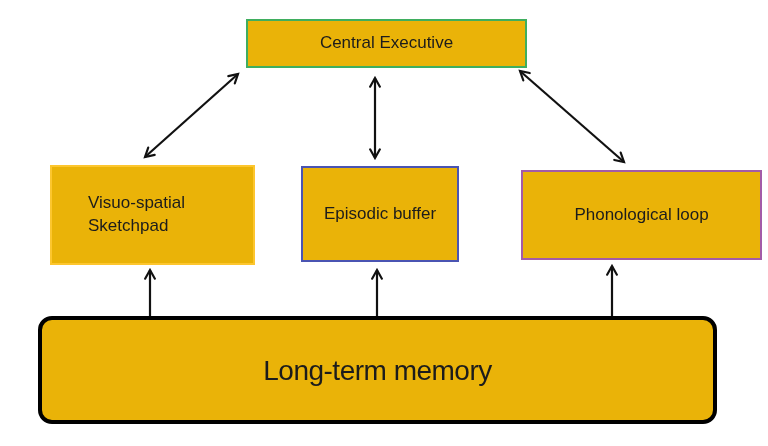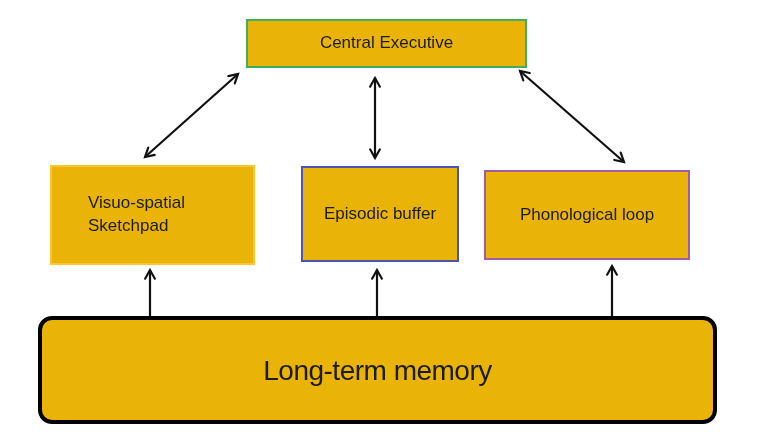--- a/index.html
+++ b/index.html
@@ -38,22 +38,22 @@
     justify-content: flex-start;
     text-align: left;
     padding-left: 36px;
   }
   .node-visuo-spatial .two-line span { display: block; }
   .node-episodic-buffer {
     left: 301px; top: 166px;
     width: 158px; height: 96px;
   }
   .node-phonological-loop {
-    left: 484px; top: 170px;
-    width: 206px; height: 90px;
+    left: 521px; top: 170px;
+    width: 241px; height: 90px;
   }
   .node-long-term-memory {
     left: 38px; top: 316px;
     width: 679px; height: 108px;
     border-width: 4px;
     border-color: #000000;
     border-radius: 14px;
     font-size: 28px;
     letter-spacing: -0.5px;
     padding-top: 1px;

